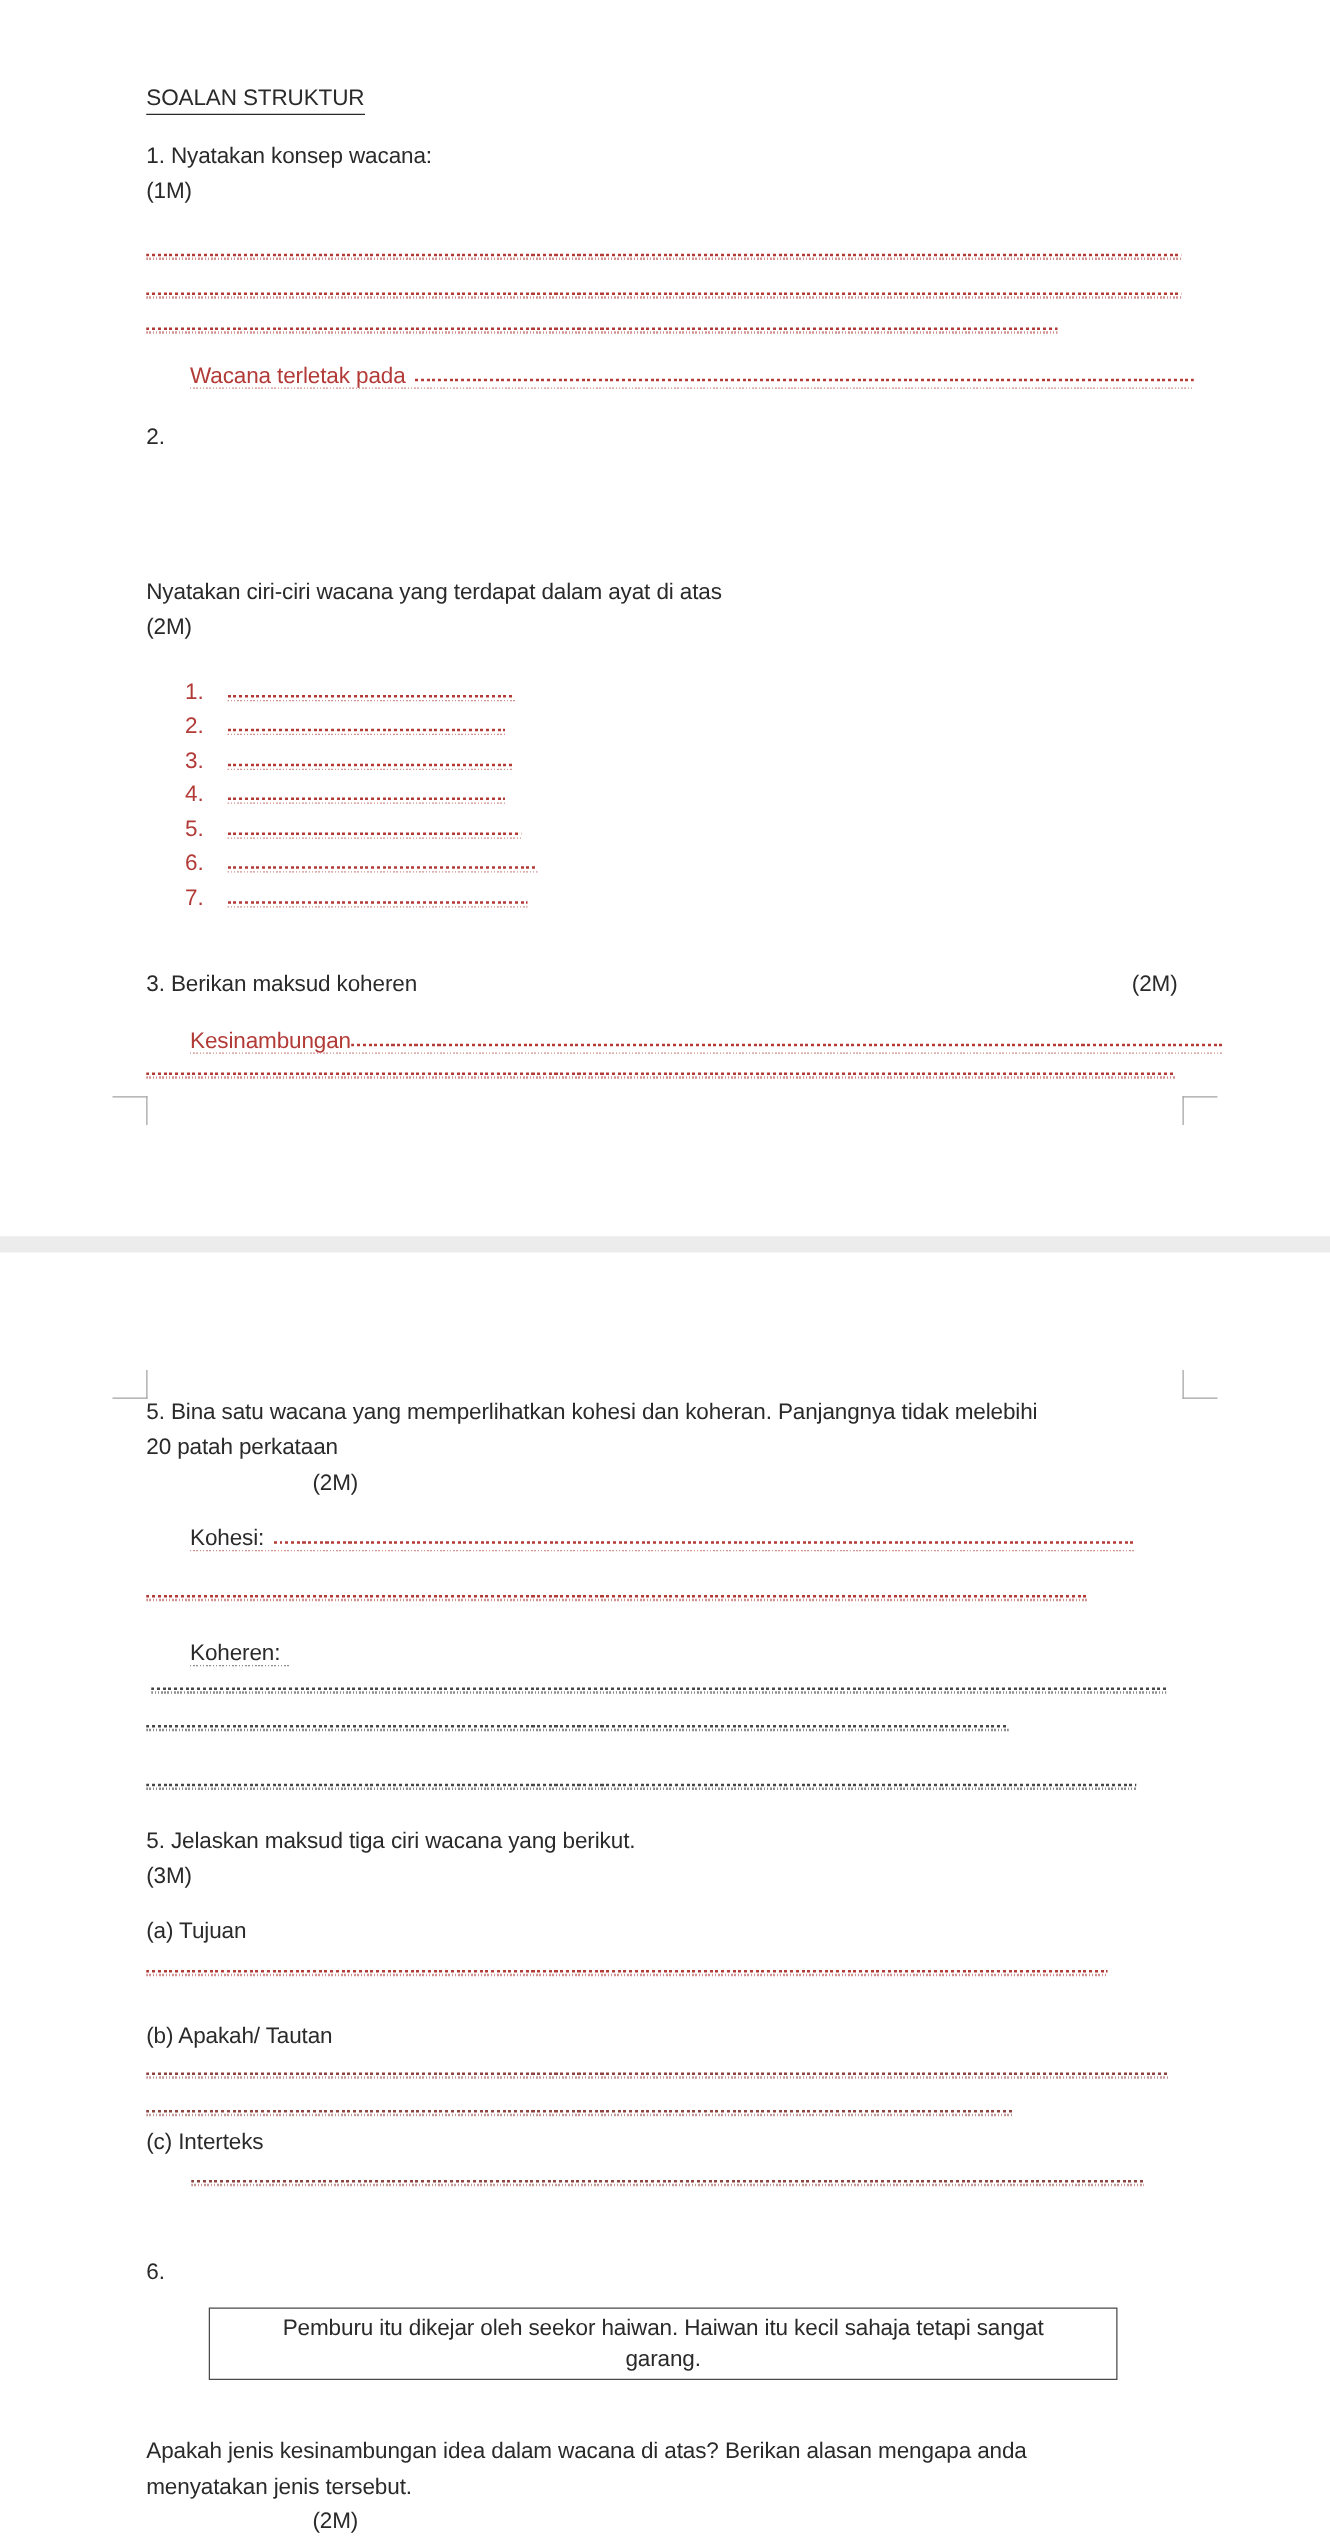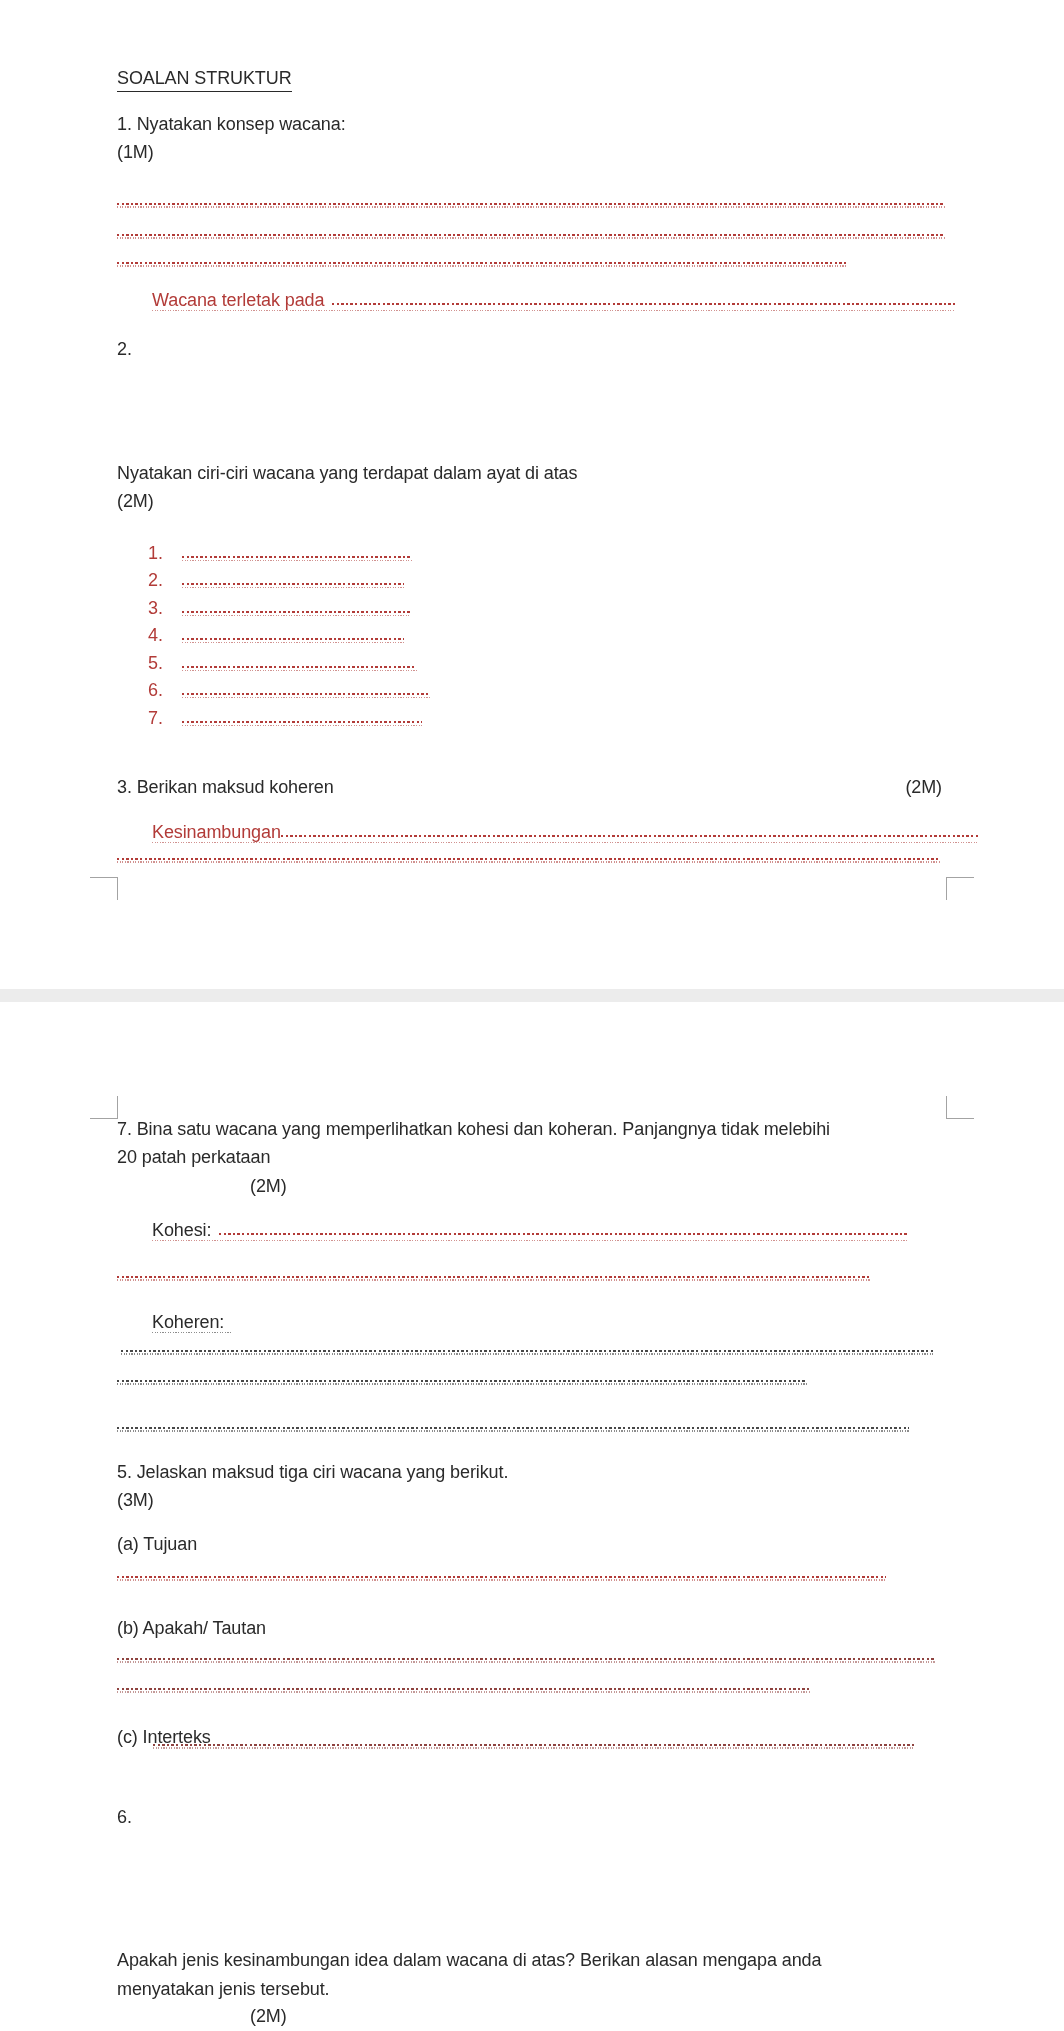--- a/index.html
+++ b/index.html
@@ -115,21 +115,21 @@
   <div class="dl red" style="left:117px;top:858px;width:823px;"></div>
 
   <div class="corner c-tl" style="left:90px;top:877px;"></div>
   <div class="corner c-tr" style="left:946px;top:877px;"></div>
 
   <div class="sep-band" style="top:989px;height:13px;"></div>
 
   <div class="corner c-bl" style="left:90px;top:1096px;"></div>
   <div class="corner c-br" style="left:946px;top:1096px;"></div>
 
-  <div class="abs" style="left:117px;top:1117px;">7. Bina satu wacana yang memperlihatkan kohesi dan koheran. Panjangnya tidak melebihi</div>
+  <div class="abs" style="left:117px;top:1117px;">5. Bina satu wacana yang memperlihatkan kohesi dan koheran. Panjangnya tidak melebihi</div>
   <div class="abs" style="left:117px;top:1145px;">20 patah perkataan</div>
   <div class="abs" style="left:250px;top:1174px;">(2M)</div>
 
   <div class="blankrow red" style="left:117px;top:1218px;width:756px;">
     <span class="lbl">Kohesi:</span>
     <span class="fill" style="margin-left:8px;"></span>
   </div>
   <div class="dl red" style="left:117px;top:1276px;width:753px;"></div>
 
   <div class="blankrow dark" style="left:117px;top:1310px;width:80px;">
@@ -142,23 +142,27 @@
   <div class="abs" style="left:117px;top:1460px;">5. Jelaskan maksud tiga ciri wacana yang berikut.</div>
   <div class="abs" style="left:117px;top:1488px;">(3M)</div>
 
   <div class="abs" style="left:117px;top:1532px;">(a) Tujuan</div>
   <div class="dl red" style="left:117px;top:1576px;width:769px;"></div>
 
   <div class="abs" style="left:117px;top:1616px;">(b) Apakah/ Tautan</div>
   <div class="dl maroon" style="left:117px;top:1658px;width:818px;"></div>
   <div class="dl maroon" style="left:117px;top:1688px;width:693px;"></div>
 
-  <div class="abs" style="left:117px;top:1701px;margin-top:24px;">(c) Interteks</div>
+  <div class="abs" style="left:117px;top:1701px;">(c) Interteks</div>
   <div class="dl maroon" style="left:153px;top:1744px;width:762px;"></div>
 
   <div class="abs" style="left:117px;top:1805px;">6.</div>
 
+  <div class="abs passage-box" style="left:167px;top:1846px;width:705px;padding:3px 10px;line-height:25px;text-align:center;box-shadow:none;border-width:1.3px;">
+    <div>Pemburu itu dikejar oleh seekor haiwan. Haiwan itu kecil sahaja tetapi sangat</div>
+    <div>garang.</div>
+  </div>
 
   <div class="abs" style="left:117px;top:1948px;">Apakah jenis kesinambungan idea dalam wacana di atas? Berikan alasan mengapa anda</div>
   <div class="abs" style="left:117px;top:1977px;">menyatakan jenis tersebut.</div>
   <div class="abs" style="left:250px;top:2004px;">(2M)</div>
 
 </div>
 
 </body></html>

